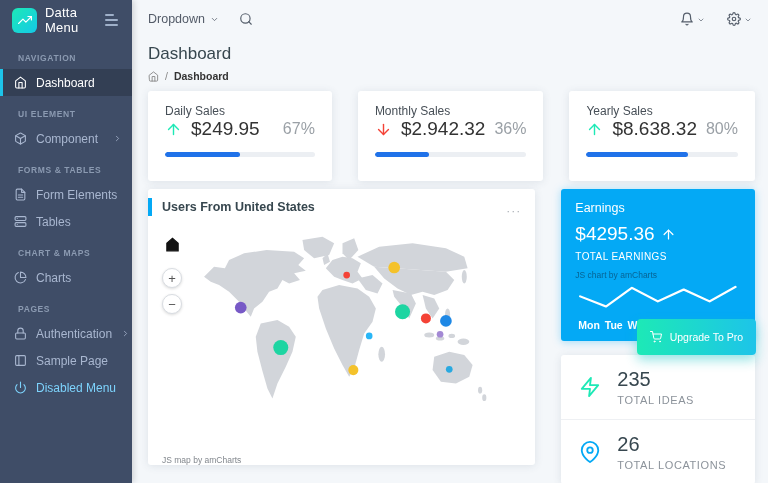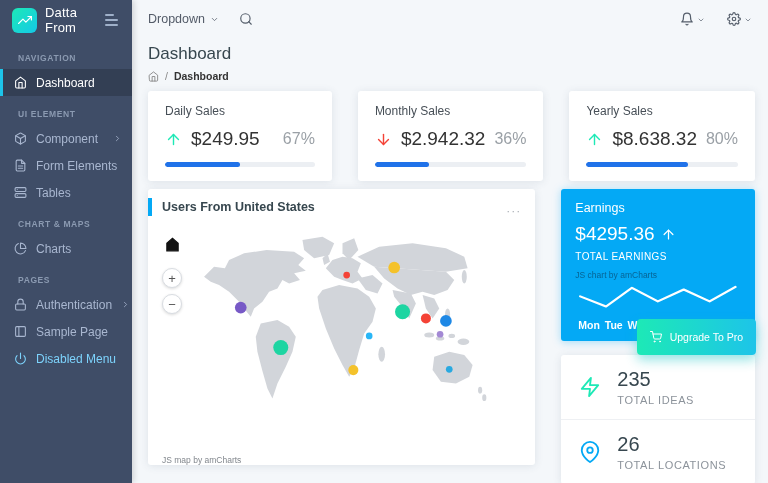--- a/index.html
+++ b/index.html
@@ -44,21 +44,21 @@
   .page-title { font-size:17px; font-weight:500; color:#37474f; }
   .breadcrumb { display:flex; align-items:center; gap:6px; margin-top:6px; font-size:10.5px; color:#888; }
   .breadcrumb svg { width:11px; height:11px; stroke:#888; }
   .breadcrumb b { color:#333; font-weight:bold; }
 
   .card { background:#fff; border-radius:3px; box-shadow:0 1px 8px rgba(60,75,100,.12); }
 
   .row1 { display:grid; grid-template-columns:repeat(3,1fr); gap:26px; }
   .sale-card { height:90px; padding:13px 17px; }
   .sale-title { font-size:12px; color:#474f57; }
-  .sale-line { display:flex; align-items:center; gap:9px; margin-top:10px; }
+  .sale-line { display:flex; align-items:center; gap:9px; }
   .sale-line svg { width:17px; height:17px; }
   .arrow-up { stroke:#1de9b6; } .arrow-down { stroke:#f44236; }
   .sale-amount { font-size:19px; color:#333; }
   .sale-pct { margin-left:auto; font-size:16px; color:#9aa0a6; }
   .progress { height:5px; border-radius:4px; background:#eceff3; margin-top:12px; overflow:hidden; }
   .progress-fill { height:100%; border-radius:4px; background:#2072e9; }
 
   .row2 { display:grid; grid-template-columns:2fr 1fr; gap:26px; margin-top:8px; }
 
   
@@ -110,21 +110,21 @@
 <div class="stage">
 
   <aside class="sidebar">
     <div class="brand">
       <span class="logo-badge">
         <svg class="fz" viewBox="0 0 24 24">
             <polyline points="23 6 13.5 15.5 8.5 10.5 1 18"></polyline>
             <polyline points="17 6 23 6 23 12"></polyline>
           </svg>
       </span>
-      <span class="brand-name">Datta From</span>
+      <span class="brand-name">Datta Menu</span>
       <span class="burger">
           <i></i>
           <i></i>
           <i></i>
         </span>
     </div>
 
     <div class="nav-caption">NAVIGATION</div>
     <div class="nav-item active">
       <svg class="fz" viewBox="0 0 24 24">
@@ -140,20 +140,21 @@
           <path d="M21 16V8a2 2 0 0 0-1-1.73l-7-4a2 2 0 0 0-2 0l-7 4A2 2 0 0 0 3 8v8a2 2 0 0 0 1 1.73l7 4a2 2 0 0 0 2 0l7-4A2 2 0 0 0 21 16z"></path>
           <polyline points="3.27 6.96 12 12.01 20.73 6.96"></polyline>
           <line x1="12" y1="22.08" x2="12" y2="12"></line>
         </svg>
       <span>Component</span>
       <span class="chev"><svg class="fz" viewBox="0 0 24 24">
             <polyline points="9 18 15 12 9 6"></polyline>
           </svg></span>
     </div>
 
+    <div class="nav-caption">FORMS &amp; TABLES</div>
     <div class="nav-item">
       <svg class="fz" viewBox="0 0 24 24">
           <path d="M14 2H6a2 2 0 0 0-2 2v16a2 2 0 0 0 2 2h12a2 2 0 0 0 2-2V8z"></path>
           <polyline points="14 2 14 8 20 8"></polyline>
           <line x1="16" y1="13" x2="8" y2="13"></line>
           <line x1="16" y1="17" x2="8" y2="17"></line>
         </svg>
       <span>Form Elements</span>
     </div>
     <div class="nav-item">

